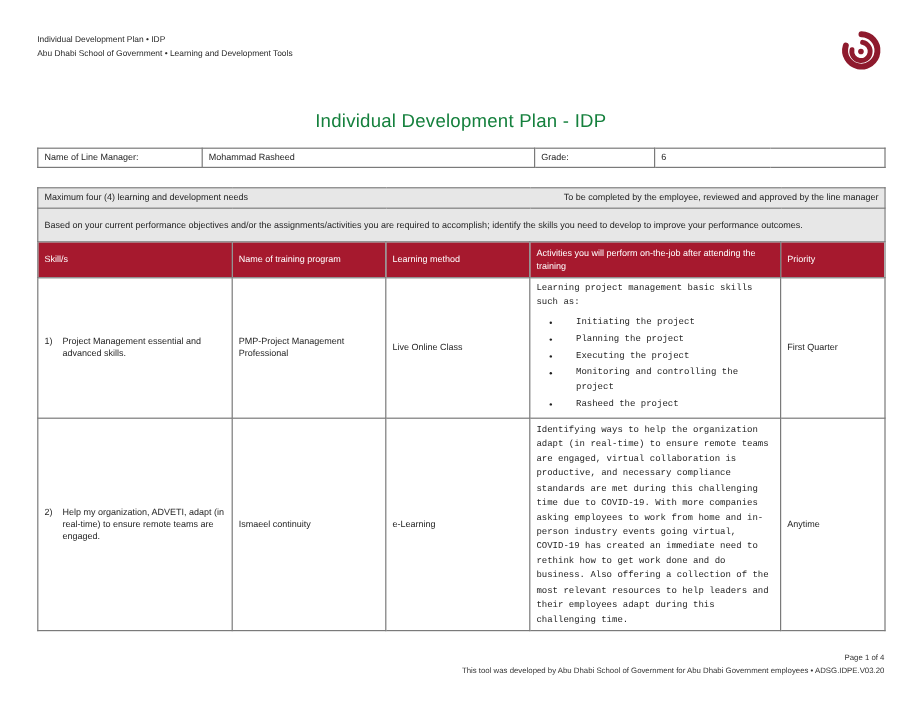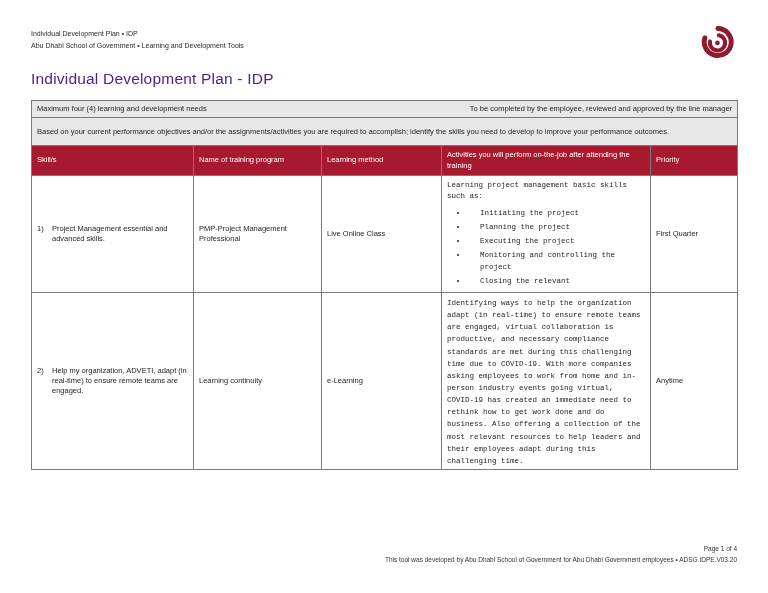--- a/index.html
+++ b/index.html
@@ -15,34 +15,34 @@
   
   .topbar { display:flex; justify-content:space-between; align-items:flex-start; }
   .doc-meta { font-size:7px; line-height:1.65; color:#2a2a2a; }
   .logo { margin-top:-4px; margin-right:2px; }
   .logo svg { display:block; }
   .logo-stroke { stroke:var(--logo-red,#8e1a2d); fill:none; stroke-linecap:round; }
   .logo-fill { fill:var(--logo-red,#8e1a2d); }
 
   
   .title {
-    text-align:left; font-size:15.5px; font-weight:400; color:#4c1d95;
-    margin-top:10px; margin-bottom:12px; letter-spacing:.2px;
+    text-align:center; font-size:15.5px; font-weight:400; color:#15803d;
+    margin-top:33px; margin-bottom:12px; letter-spacing:.2px;
   }
 
   
   table { border-collapse:collapse; table-layout:fixed; width:706px; font-size:7.5px; }
   td, th { border:1px solid #7a7a7a; padding:2px 5px; line-height:1.35; overflow:hidden; }
   .muted { color:var(--muted-text,#8c8c8c); }
 
   
   .emp-table td { height:16px; vertical-align:middle; }
 
   
-  .needs-table { margin-top:0; }
+  .needs-table { margin-top:16px; }
   .banner td { background:var(--banner-gray,#e7e7e7); height:17px; vertical-align:middle; }
   .banner-flex { display:flex; justify-content:space-between; align-items:center; }
   .instructions td { height:28px; line-height:1.5; }
   .red-head th {
     background:var(--header-red,#a6192e); color:#ffffff; font-weight:400;
     height:30px; text-align:left; vertical-align:middle; line-height:1.4;
   }
   .need-row td { vertical-align:middle; }
   .row1 td { height:101px; }
   .row2 td { height:152px; }
@@ -82,20 +82,26 @@
 
   <table class="emp-table">
     <colgroup>
       <col style="width:137px">
         <col style="width:277px">
         <col style="width:100px">
         <col style="width:96px">
         <col style="width:96px">
     </colgroup>
     <tbody>
+      <tr>
+        <td>Name of Line Manager:</td>
+        <td>Mohammad Rasheed</td>
+        <td>Grade:</td>
+        <td colspan="2">6</td>
+      </tr>
     </tbody>
   </table>
 
   <table class="needs-table">
     <colgroup>
       <col style="width:162px">
         <col style="width:128px">
         <col style="width:120px">
         <col style="width:209px">
         <col style="width:87px">
@@ -129,34 +135,34 @@
         </td>
         <td>PMP-Project Management Professional</td>
         <td>Live Online Class</td>
         <td class="activities">
           <div>Learning project management basic skills such as:</div>
           <ul>
             <li>Initiating the project</li>
             <li>Planning the project</li>
             <li>Executing the project</li>
             <li>Monitoring and controlling the project</li>
-            <li>Closing the relevant</li>
+            <li>Rasheed the project</li>
           </ul>
         </td>
         <td>First Quarter</td>
       </tr>
 
       <tr class="need-row row2">
         <td>
           <div class="skill">
             <span class="skill-num">2)</span>
             <span>Help my organization, ADVETI, adapt (in real-time) to ensure remote teams are engaged.</span>
           </div>
         </td>
-        <td>Learning continuity</td>
+        <td>Ismaeel continuity</td>
         <td>e-Learning</td>
         <td class="activities">
           <div class="para">Identifying ways to help the organization adapt (in real-time) to ensure remote teams are engaged, virtual collaboration is productive, and necessary compliance standards are met during this challenging time due to COVID-19. With more companies asking employees to work from home and in-person industry events going virtual, COVID-19 has created an immediate need to rethink how to get work done and do business. Also offering a collection of the most relevant resources to help leaders and their employees adapt during this challenging time.</div>
         </td>
         <td>Anytime</td>
       </tr>
     </tbody>
   </table>
 
   <div class="footer">

